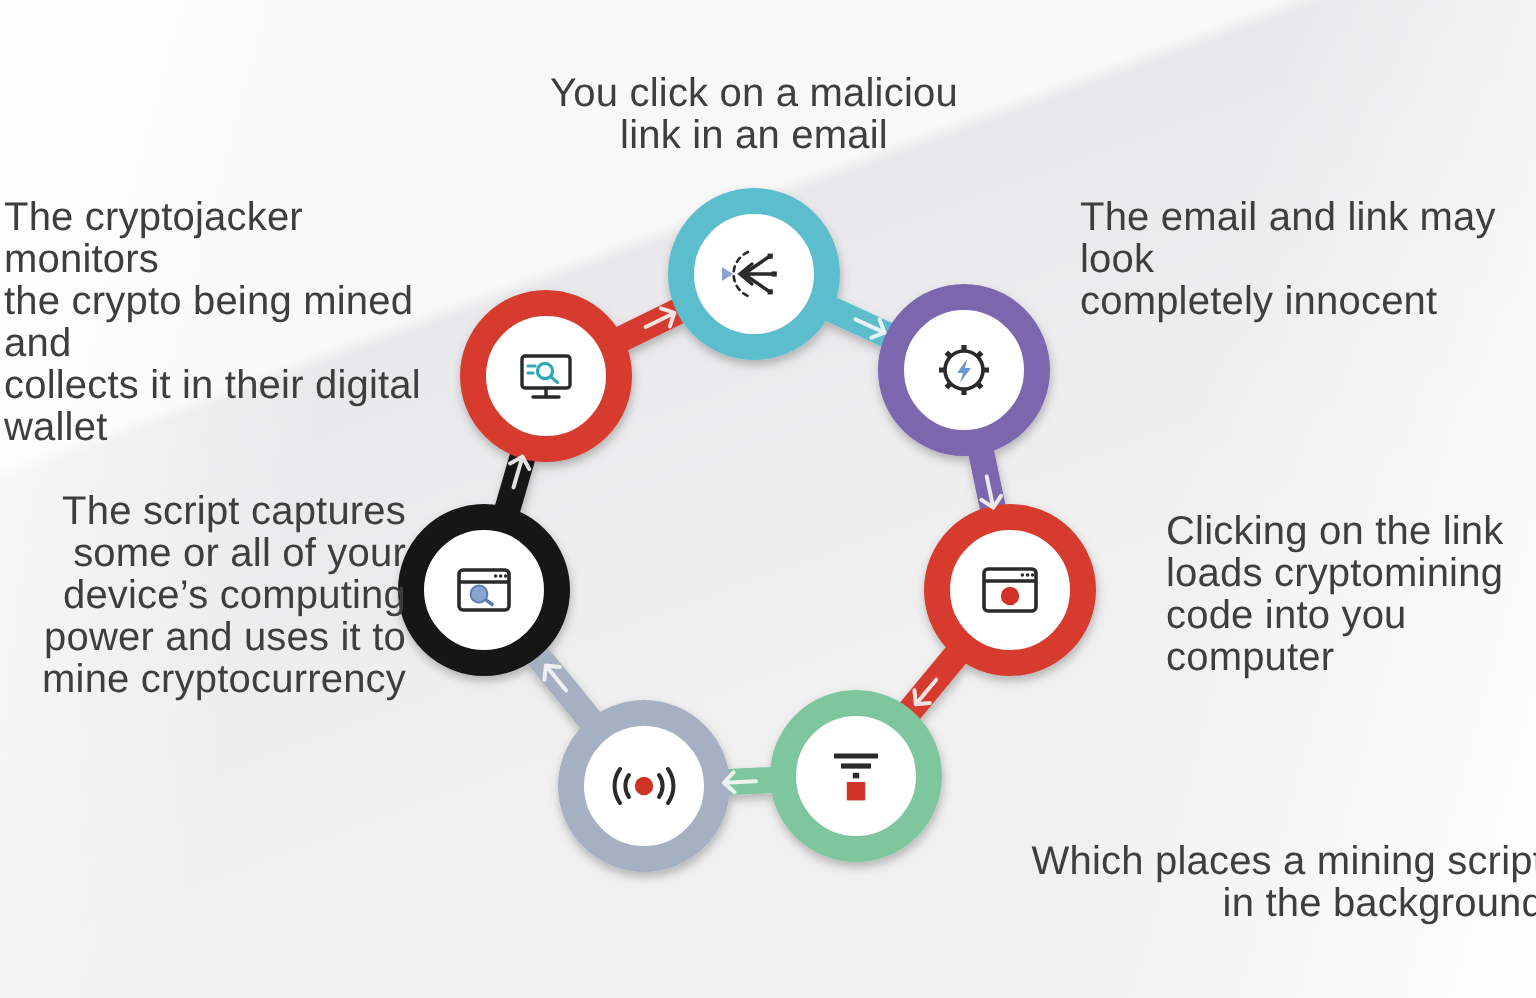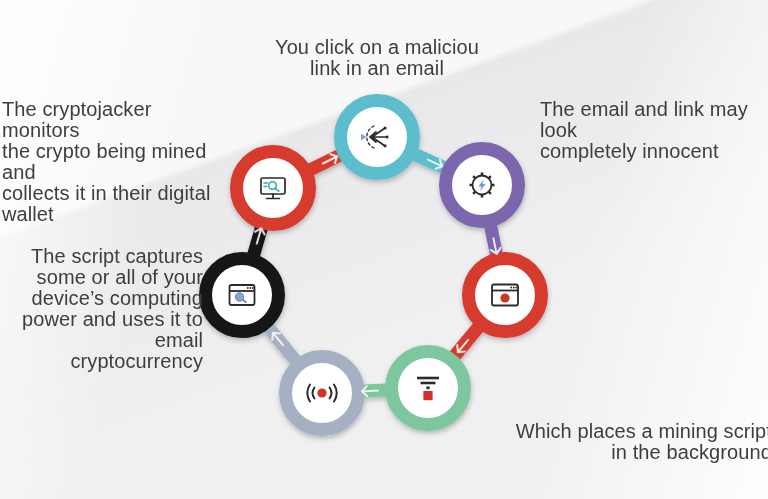--- a/index.html
+++ b/index.html
@@ -167,25 +167,29 @@
         <path d="M-9 -5 L-5.5 -5 M-9 -1.5 L-6.5 -1.5"></path>
       </g>
     </g>
   </svg>
 
 
   <div class="label top">You click on a maliciou
 link in an email</div>
   <div class="label top-right">The email and link may look
 completely innocent</div>
+  <div class="label right">Clicking on the link
+loads cryptomining
+code into you
+computer</div>
   <div class="label bottom-right">Which places a mining script
 in the background</div>
   <div class="label left">The script captures
 some or all of your
 device’s computing
 power and uses it to
-email cryptocurrency</div>
+mine cryptocurrency</div>
   <div class="label top-left">The cryptojacker monitors
 the crypto being mined and
 collects it in their digital
 wallet</div>
 
 </div>
 
 </body></html>

